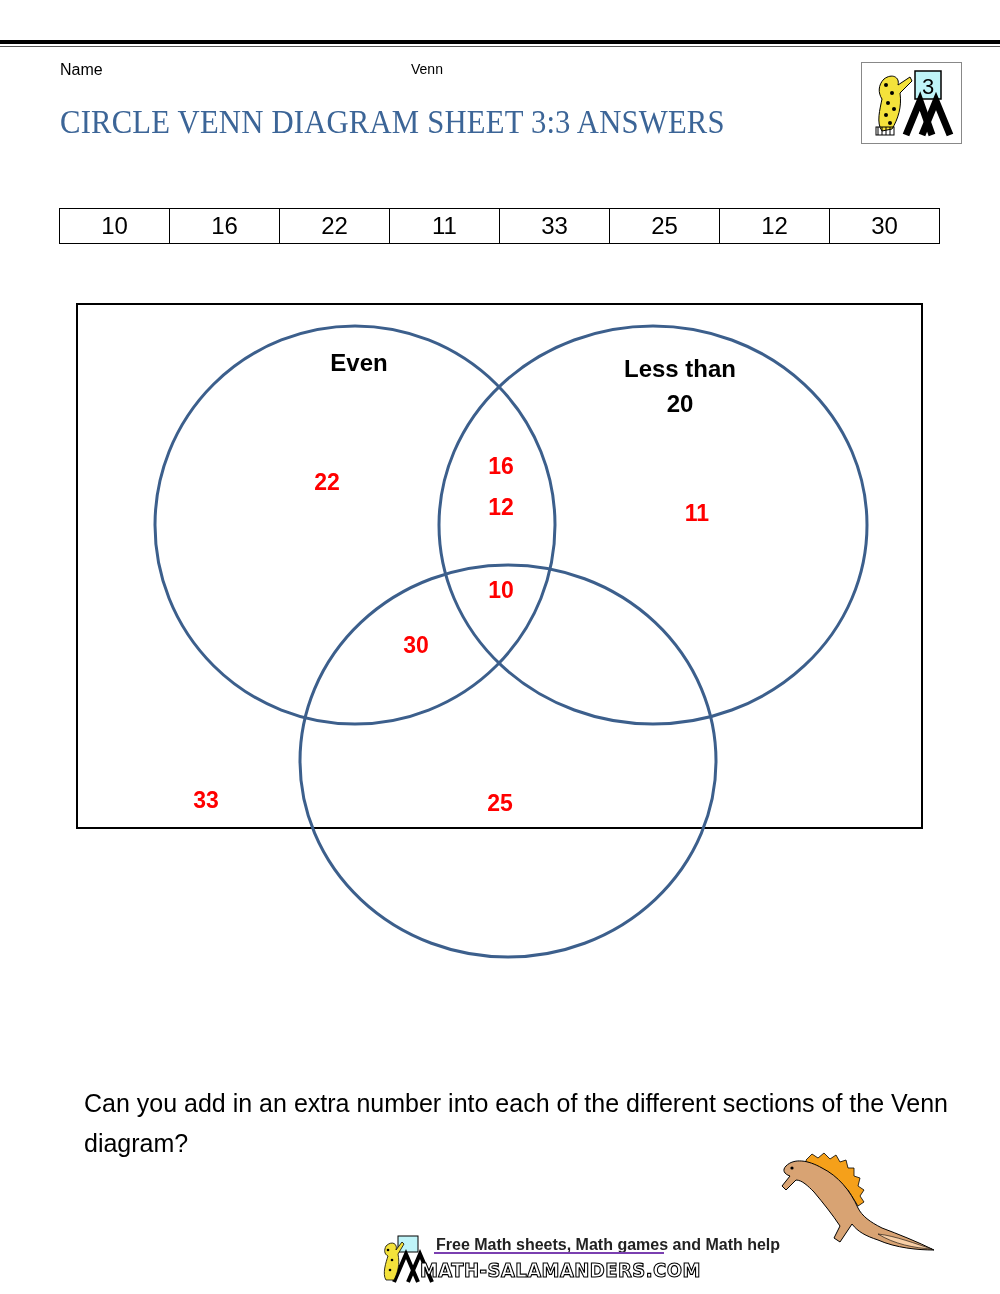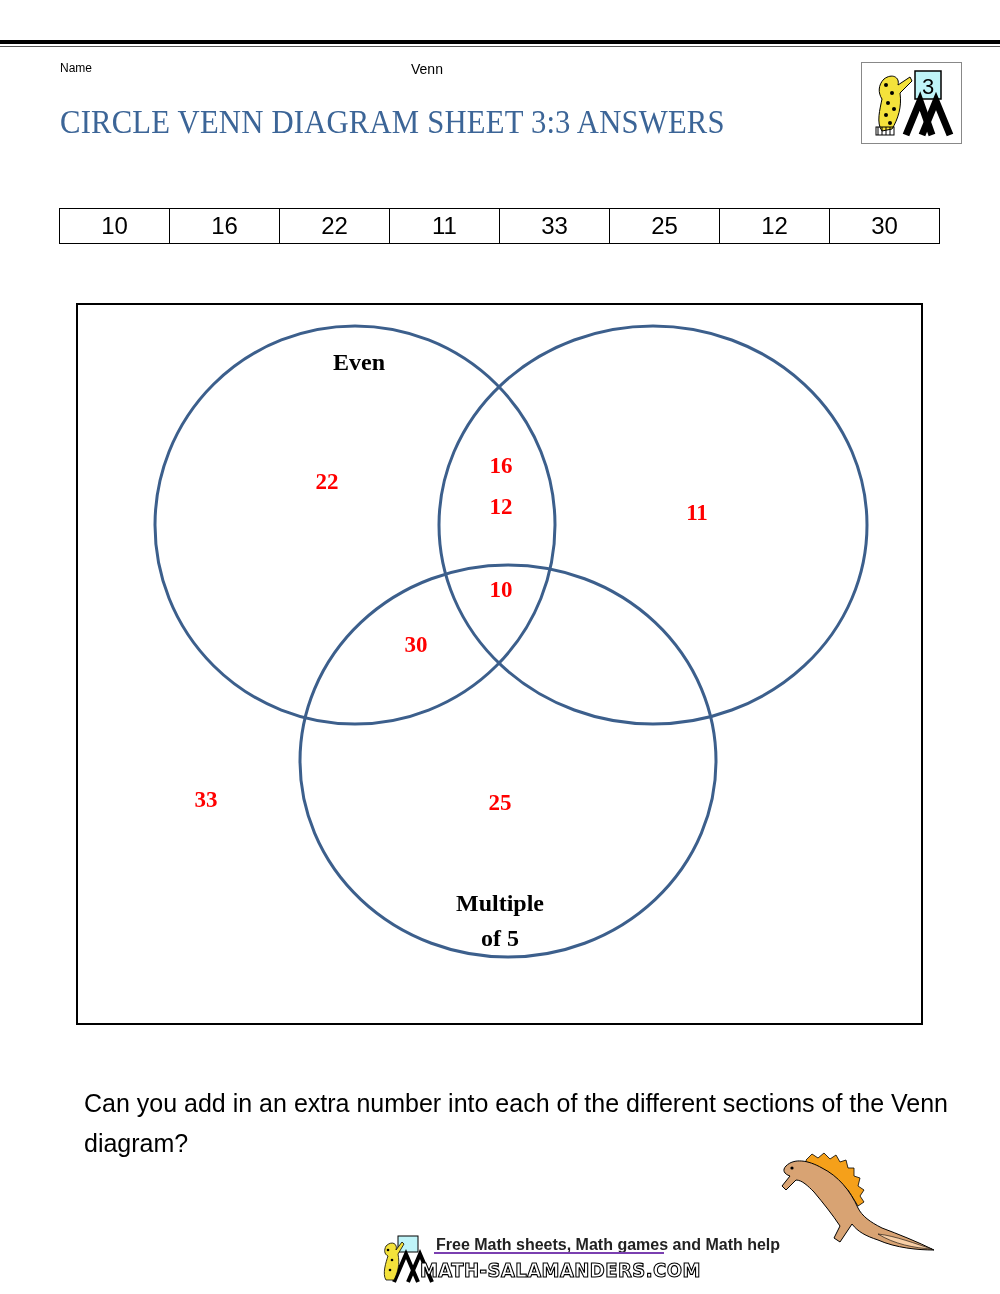--- a/index.html
+++ b/index.html
@@ -1,26 +1,26 @@
 <!DOCTYPE html>
 <html><head>
 <meta charset="utf-8">
 <style>
   html, body { margin: 0; padding: 0; background: #ffffff; }
   body { width: 1000px; height: 1294px; position: relative; overflow: hidden; font-family: "Liberation Sans", "DejaVu Sans", sans-serif; color: #000; }
   .topbar1 { position: absolute; left: 0; top: 40px; width: 1000px; height: 4px; background: #000; }
   .topbar2 { position: absolute; left: 0; top: 46px; width: 1000px; height: 1px; background: #555; }
-  .name-label { position: absolute; left: 60px; top: 61px; font-size: 12px; }
+  .name-label { position: absolute; left: 60px; top: 61px; font-size: 16px; }
   .date-label { position: absolute; left: 411px; top: 61px; font-size: 14px; }
   .title { position: absolute; left: 60px; top: 104px; font-family: "Liberation Serif", "DejaVu Serif", serif; font-size: 33px; color: #3c6597; letter-spacing: 0.2px; transform: scaleX(0.93); transform-origin: left top; white-space: nowrap; }
   .logo { position: absolute; left: 861px; top: 62px; width: 101px; height: 82px; border: 1px solid #888; box-sizing: border-box; background: #fff; }
   .numbers-table { position: absolute; left: 59px; top: 208px; border-collapse: collapse; }
   .numbers-table td { width: 109px; height: 34px; border: 1px solid #000; text-align: center; font-size: 24px; padding: 0; font-family: "Liberation Sans", sans-serif; }
   .numbers-table tr td:first-child { width: 109px; }
-  .venn-box { position: absolute; left: 76px; top: 303px; width: 847px; height: 722px; border: 2px solid #000; box-sizing: border-box; font-family: Liberation Serif, serif; }
+  .venn-box { position: absolute; left: 76px; top: 303px; width: 847px; height: 526px; border: 2px solid #000; box-sizing: border-box; }
   .venn-svg { position: absolute; left: 0; top: 0; }
   .set-label { position: absolute; font-weight: bold; font-size: 24px; text-align: center; line-height: 35px; transform: translateX(-50%); white-space: nowrap; }
   .answer { position: absolute; font-weight: bold; font-size: 23px; color: #ff0000; transform: translateX(-50%); white-space: nowrap; }
   .question { position: absolute; left: 60px; top: 1083px; width: 890px; font-size: 25px; line-height: 40px; margin-left: 24px; }
   .salamander { position: absolute; left: 778px; top: 1150px; }
   .footer-logo { position: absolute; left: 378px; top: 1232px; width: 295px; height: 52px; }
   .footer-tagline { position: absolute; left: 436px; top: 1236px; font-size: 16px; font-weight: bold; color: #222; white-space: nowrap; }
   .footer-rule { position: absolute; left: 434px; top: 1252px; width: 230px; height: 2px; background: #7a3fb0; }
   .footer-site { position: absolute; left: 420px; top: 1258px; font-size: 20px; font-weight: bold; letter-spacing: 0.5px; color: #fff; -webkit-text-stroke: 1.2px #000; white-space: nowrap; font-family: "DejaVu Sans", sans-serif; transform: scaleX(0.9); transform-origin: left top; }
 </style>
@@ -72,23 +72,23 @@
 <div class="venn-box">
   <svg class="venn-svg" width="847" height="722" viewBox="0 0 847 722">
     <ellipse cx="277" cy="220" rx="200" ry="199" fill="none" stroke="#3c5f8c" stroke-width="3"></ellipse>
     <ellipse cx="575" cy="220" rx="214" ry="199" fill="none" stroke="#3c5f8c" stroke-width="3"></ellipse>
     <ellipse cx="430" cy="456" rx="208" ry="196" fill="none" stroke="#3c5f8c" stroke-width="3"></ellipse>
   </svg>
 
   <div class="set-label" style="left:281px; top:40px;">
     <div>Even</div>
   </div>
-  <div class="set-label" style="left:422px; top:581px;">
-    <div>Multiple</div>
-    <div>of 5</div>
+  <div class="set-label" style="left:602px; top:46px;">
+    <div>Less than</div>
+    <div>20</div>
   </div>
 
   <div class="answer" style="left:249px; top:164px;">22</div>
   <div class="answer" style="left:423px; top:148px;">16</div>
   <div class="answer" style="left:423px; top:189px;">12</div>
   <div class="answer" style="left:619px; top:195px;">11</div>
   <div class="answer" style="left:423px; top:272px;">10</div>
   <div class="answer" style="left:338px; top:327px;">30</div>
   <div class="answer" style="left:128px; top:482px;">33</div>
   <div class="answer" style="left:422px; top:485px;">25</div>

